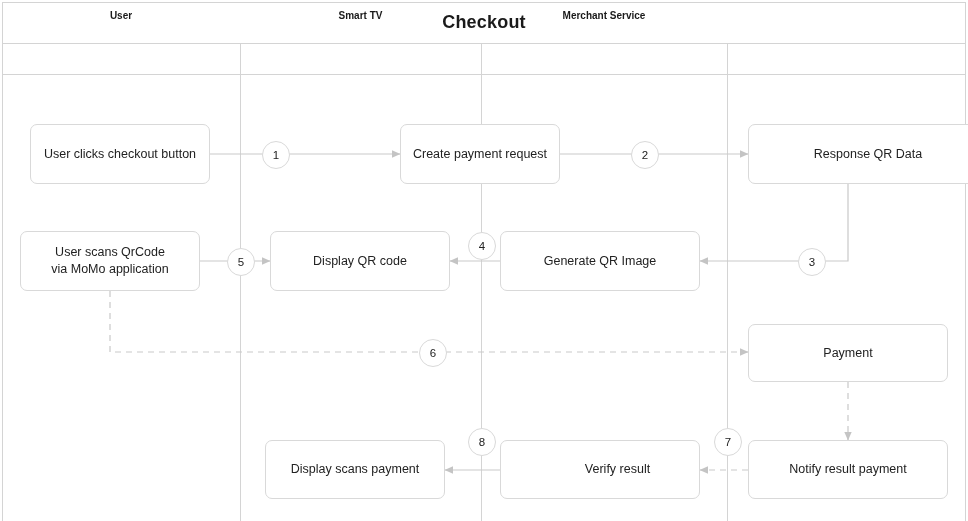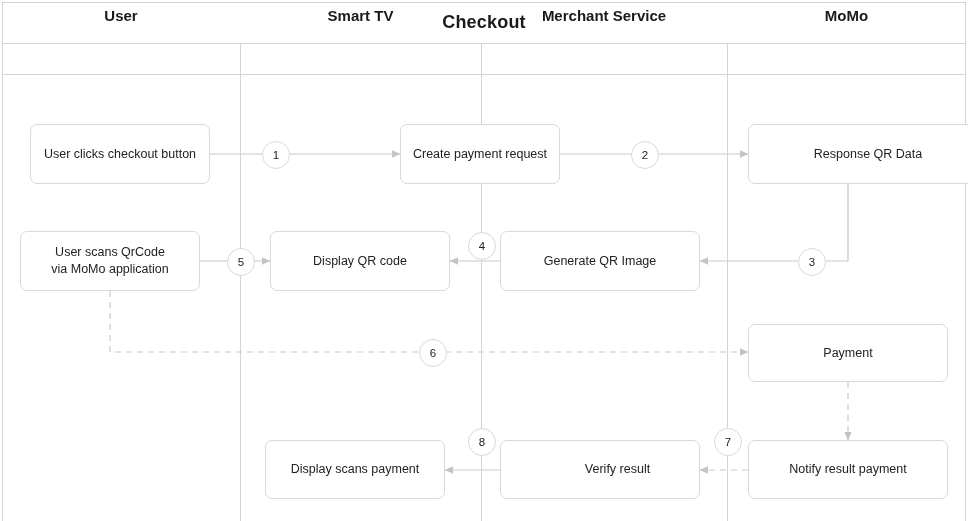--- a/index.html
+++ b/index.html
@@ -58,21 +58,21 @@
     box-sizing: border-box;
     border-bottom: 1px solid #d4d4d4;
   }
   .lane-header {
     position: absolute;
     top: 0;
     height: 31px;
     display: flex;
     align-items: center;
     justify-content: center;
-    font-size: 15px;
+    font-size: 10px;
     font-weight: bold;
     color: #1a1a1a;
     box-sizing: border-box;
   }
   .lane-divider {
     position: absolute;
     top: 44px;
     width: 1px;
     height: 518px;
     background: #d4d4d4;
@@ -133,21 +133,20 @@
   <div class="frame"></div>
 
   <div class="title-band">
     <span class="title-text">Checkout</span>
   </div>
 
   <div class="lane-header-band"></div>
   <div class="lane-header" style="left:2px;width:238px;">User</div>
   <div class="lane-header" style="left:240px;width:241px;">Smart TV</div>
   <div class="lane-header" style="left:481px;width:246px;">Merchant Service</div>
-  <div class="lane-header" style="left:727px;width:239px;">MoMo</div>
 
   <div class="lane-divider" style="left:240px;"></div>
   <div class="lane-divider" style="left:481px;"></div>
   <div class="lane-divider" style="left:727px;"></div>
 
   <svg class="edge-svg" viewBox="0 0 968 562" xmlns="http://www.w3.org/2000/svg">
     <defs>
       <marker id="arrow" markerWidth="9" markerHeight="9" refX="8" refY="4.5" orient="auto" markerUnits="userSpaceOnUse">
         <path d="M0,0.8 L8.4,4.5 L0,8.2 z" fill="#c4c4c4"></path>
       </marker>

